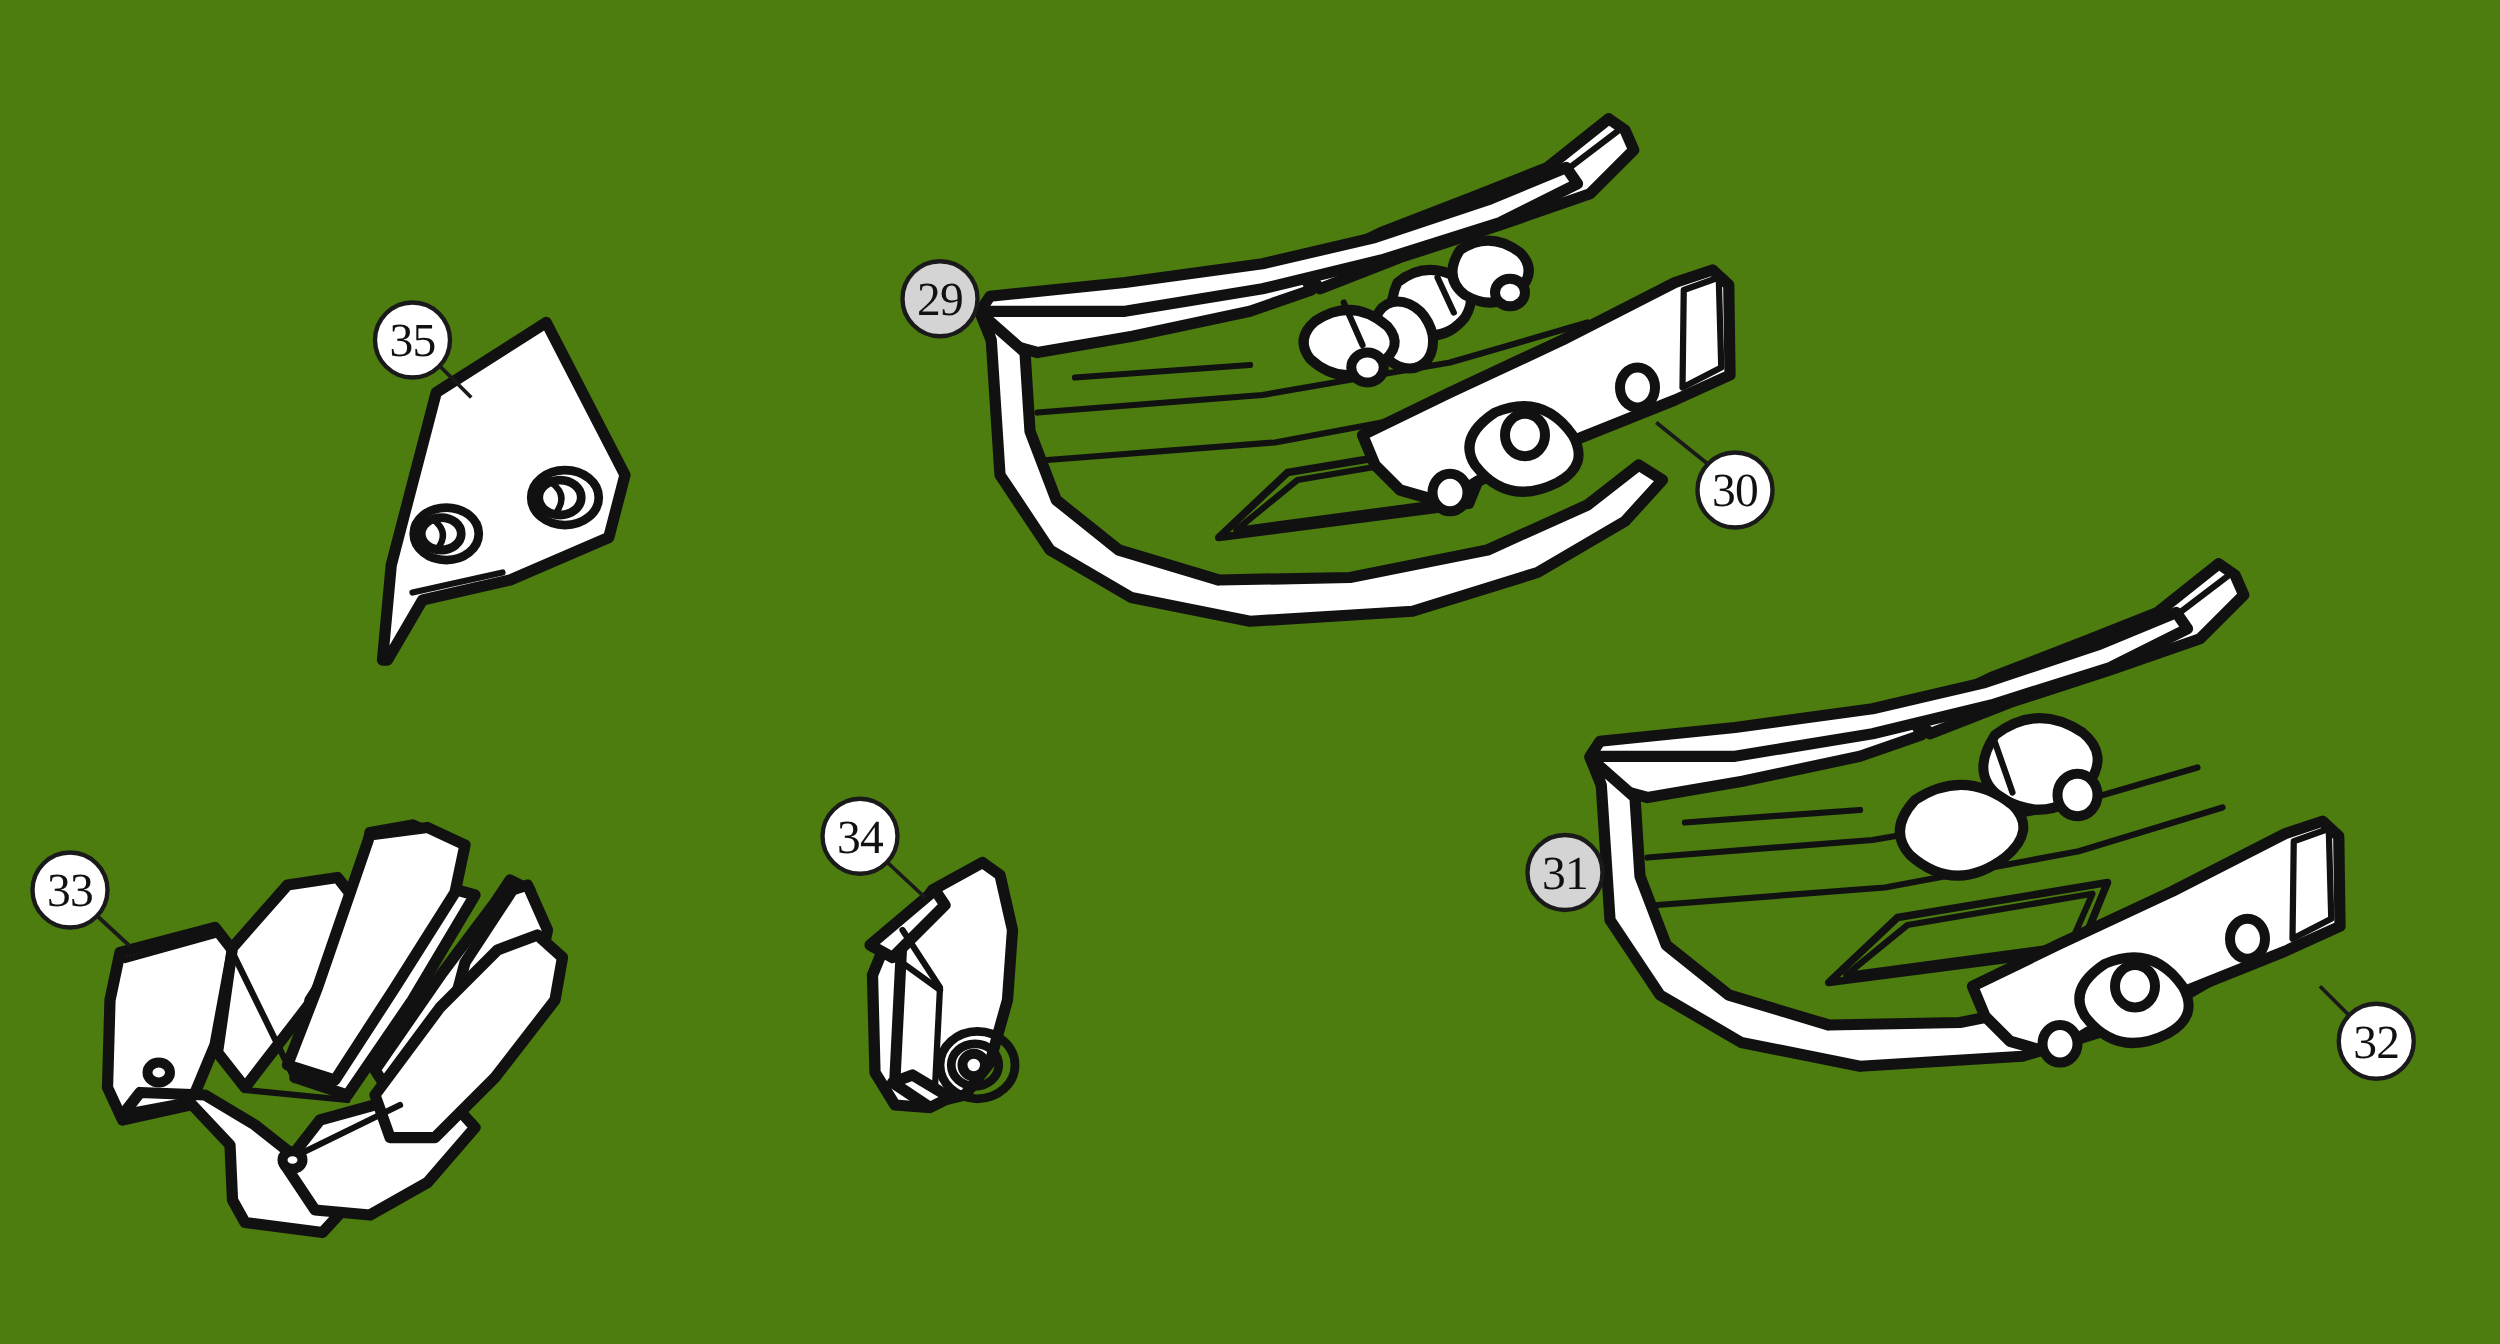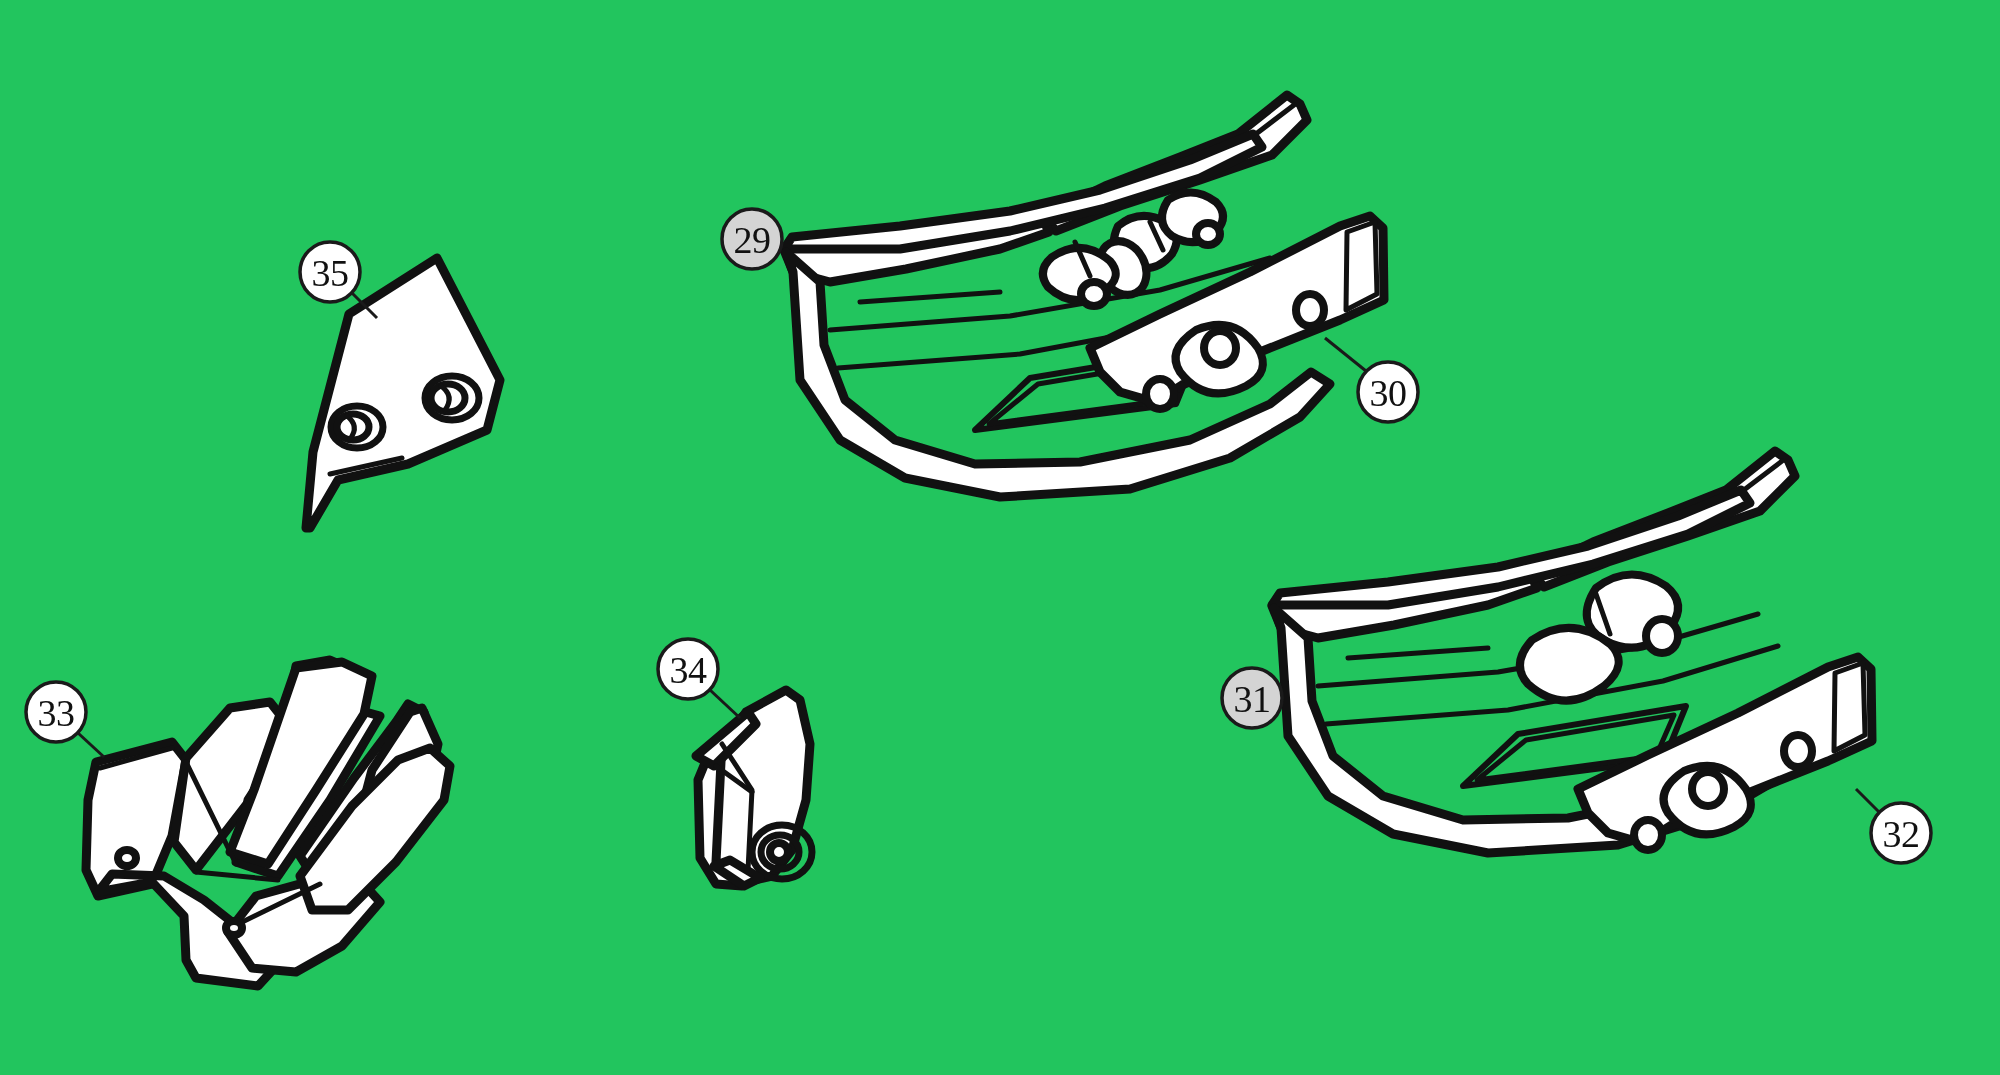--- a/index.html
+++ b/index.html
@@ -8,21 +8,21 @@
     padding: 0;
     background: #ffffff;
   }
   body {
     font-family: "Liberation Serif", serif;
   }
   #diagram-root {
     position: relative;
     width: 2000px;
     height: 1075px;
-    background: #22c55e;
+    background: #4d7c0f;
     overflow: hidden;
   }
   #diagram-root svg {
     position: absolute;
     top: 0;
     left: 0;
     width: 2000px;
     height: 1075px;
   }
   .part-outline {

